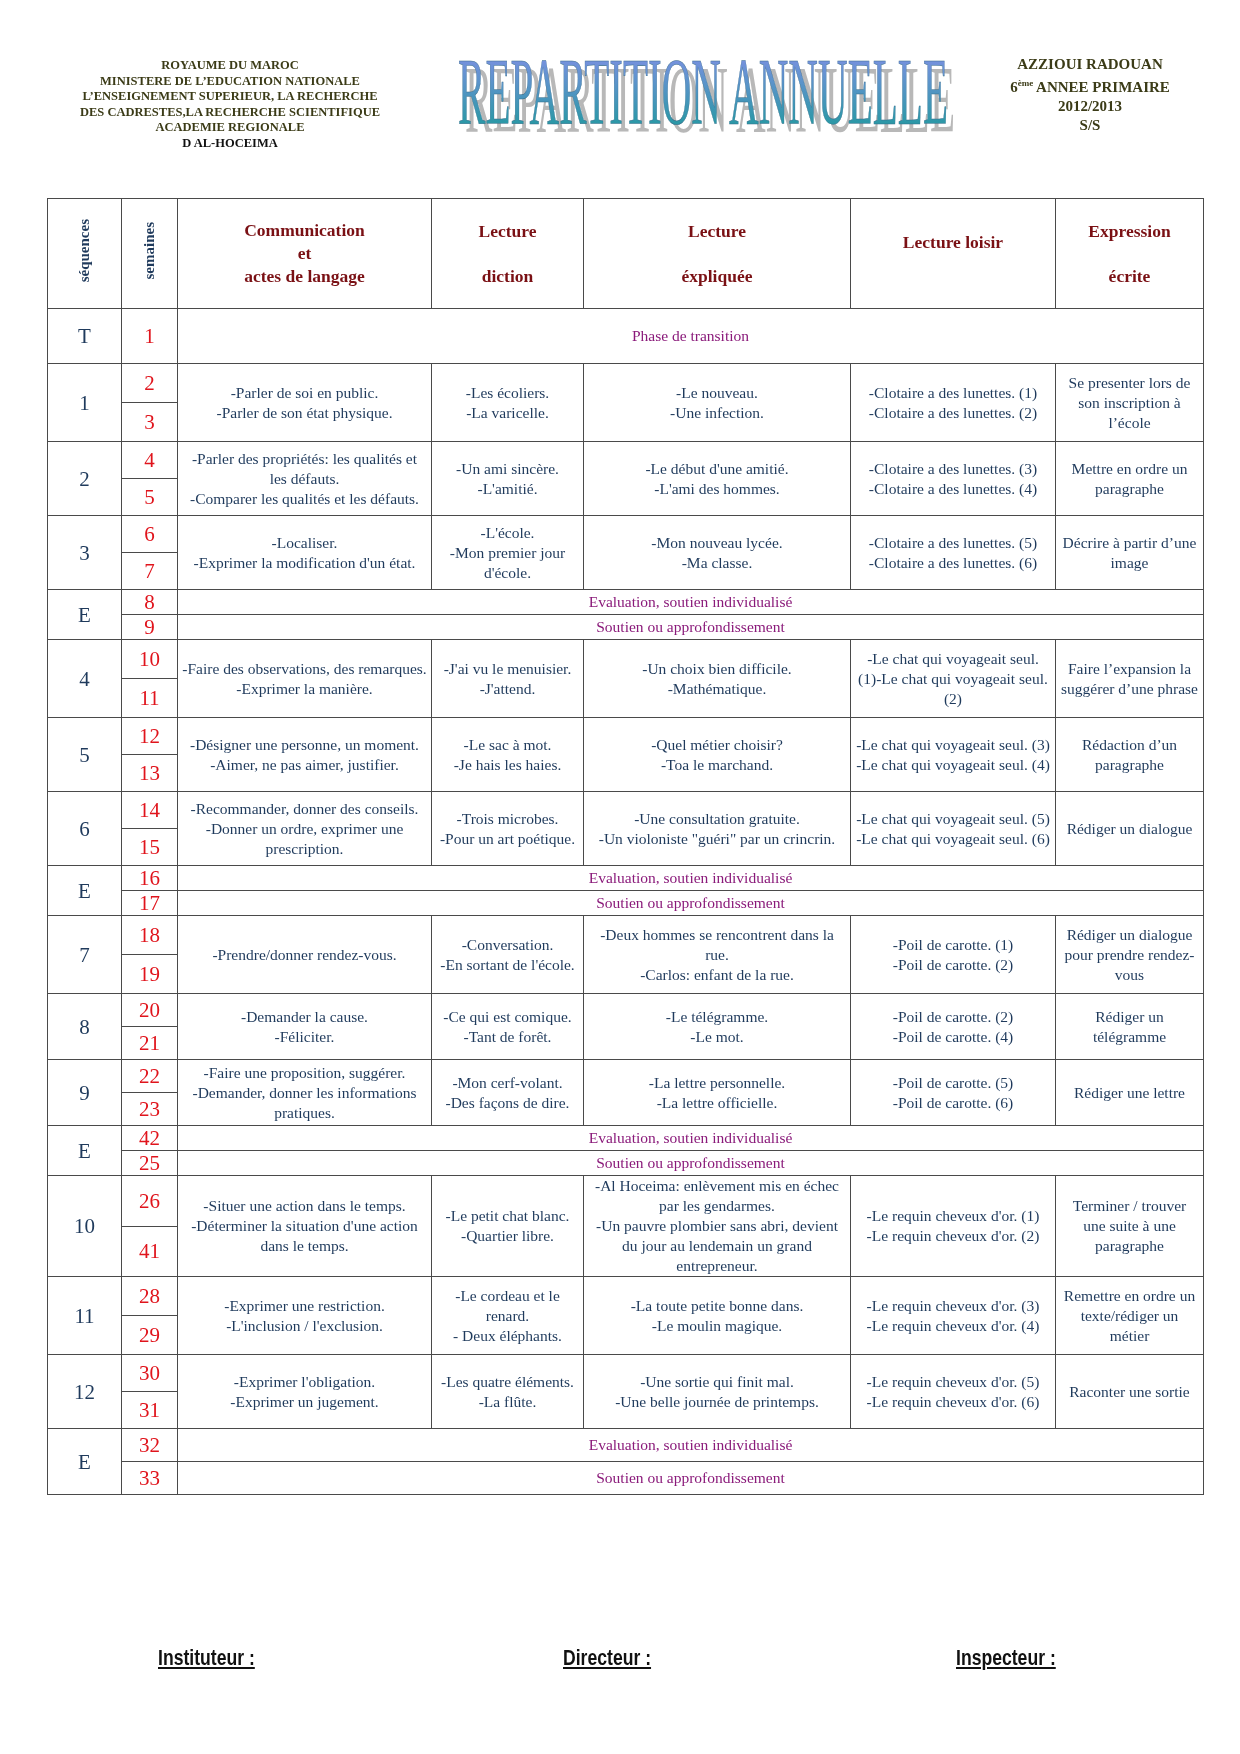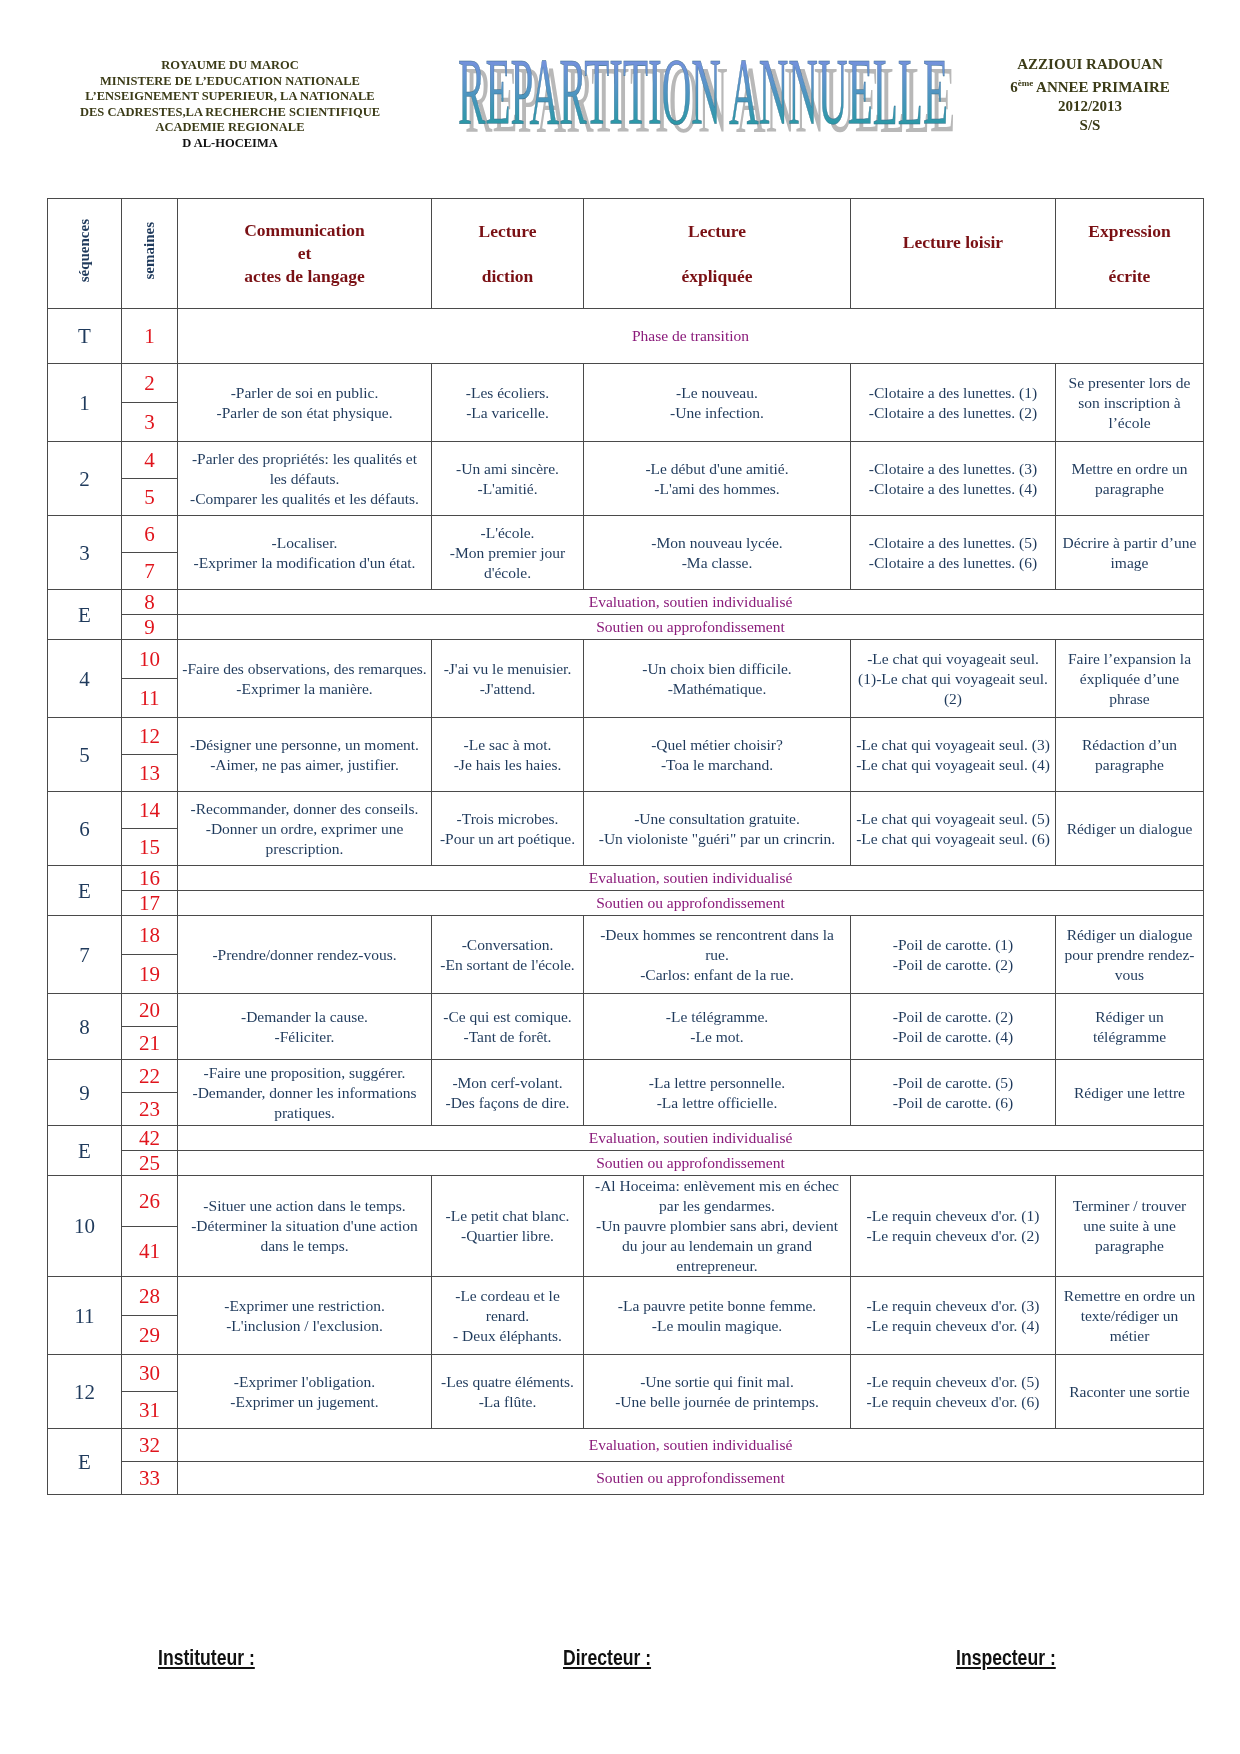--- a/index.html
+++ b/index.html
@@ -33,21 +33,21 @@
           text-decoration: underline; color: #111111;
           font-family: "Liberation Sans", "DejaVu Sans", sans-serif; transform: scaleX(0.8);
           transform-origin: left; }
 </style>
 </head>
 <body>
 
 <div class="hdr-left">
   <div>ROYAUME DU MAROC</div>
   <div>MINISTERE DE L’EDUCATION NATIONALE</div>
-  <div>L’ENSEIGNEMENT SUPERIEUR, LA NATIONALE</div>
+  <div>L’ENSEIGNEMENT SUPERIEUR, LA RECHERCHE</div>
   <div>DES CADRESTES,LA RECHERCHE SCIENTIFIQUE</div>
   <div>ACADEMIE REGIONALE</div>
   <div class="last">D AL-HOCEIMA</div>
 </div>
 
 <svg class="title" viewBox="0 0 510 120" preserveAspectRatio="none">
   <defs>
     <linearGradient id="tg" x1="0" y1="0" x2="0" y2="1">
       <stop offset="0" stop-color="#8f8ff0"></stop>
       <stop offset="1" stop-color="#129a94"></stop>
@@ -170,21 +170,21 @@
       <tr style="height: 39px;">
         <td class="seq" rowspan="2">4</td>
         <td class="wk">10</td>
         <td rowspan="2" class="" style="white-space:pre-line">-Faire des observations, des remarques.
 -Exprimer la manière.</td>
         <td rowspan="2" class="" style="white-space:pre-line">-J'ai vu le menuisier.
 -J'attend.</td>
         <td rowspan="2" class="" style="white-space:pre-line">-Un choix bien difficile.
 -Mathématique.</td>
         <td rowspan="2" class="" style="white-space:pre-line">-Le chat qui voyageait seul. (1)-Le chat qui voyageait seul. (2)</td>
-        <td rowspan="2" class="" style="white-space:pre-line">Faire l’expansion la éxpliquée d’une phrase</td>
+        <td rowspan="2" class="" style="white-space:pre-line">Faire l’expansion la suggérer d’une phrase</td>
       </tr>
       <tr style="height: 39px;">
         <td class="wk">11</td>
       </tr>
       <tr style="height: 37px;">
         <td class="seq" rowspan="2">5</td>
         <td class="wk">12</td>
         <td rowspan="2" class="" style="white-space:pre-line">-Désigner une personne, un moment.
 -Aimer, ne pas aimer, justifier.</td>
         <td rowspan="2" class="" style="white-space:pre-line">-Le sac à mot.
@@ -295,21 +295,21 @@
       <tr style="height: 46px;">
         <td class="wk">41</td>
       </tr>
       <tr style="height: 39px;">
         <td class="seq" rowspan="2">11</td>
         <td class="wk">28</td>
         <td rowspan="2" class="" style="white-space:pre-line">-Exprimer une restriction.
 -L'inclusion / l'exclusion.</td>
         <td rowspan="2" class="" style="white-space:pre-line">-Le cordeau et le renard.
 - Deux éléphants.</td>
-        <td rowspan="2" class="" style="white-space:pre-line">-La pauvre petite bonne femme.
+        <td rowspan="2" class="" style="white-space:pre-line">-La toute petite bonne dans.
 -Le moulin magique.</td>
         <td rowspan="2" class="" style="white-space:pre-line">-Le requin cheveux d'or. (3)
 -Le requin cheveux d'or. (4)</td>
         <td rowspan="2" class="" style="white-space:pre-line">Remettre en ordre un texte/rédiger un métier</td>
       </tr>
       <tr style="height: 39px;">
         <td class="wk">29</td>
       </tr>
       <tr style="height: 37px;">
         <td class="seq" rowspan="2">12</td>

